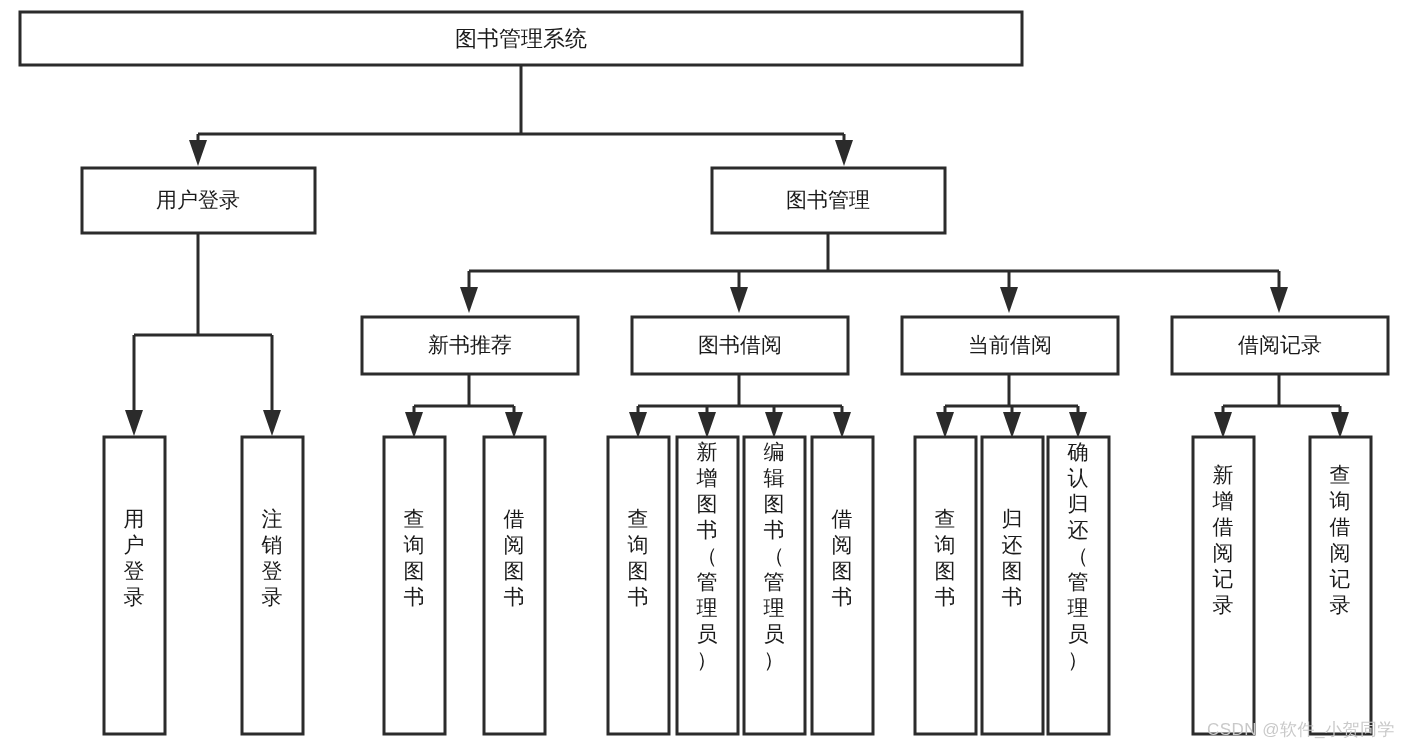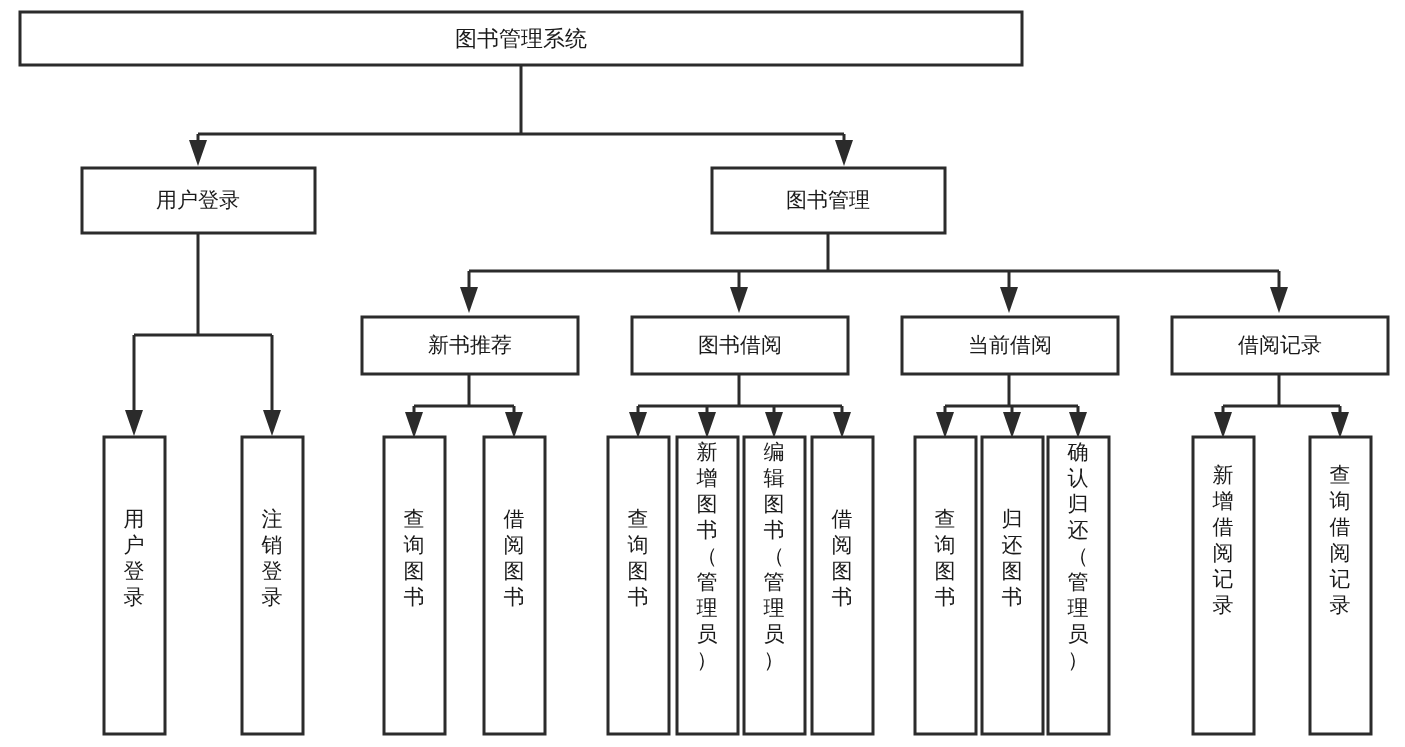--- a/index.html
+++ b/index.html
@@ -249,13 +249,14 @@
       <text class="leaf-label" x="1223" y="482"><tspan x="1223" dy="0">新</tspan><tspan x="1223" dy="26">增</tspan><tspan x="1223" dy="26">借</tspan><tspan x="1223" dy="26">阅</tspan><tspan x="1223" dy="26">记</tspan><tspan x="1223" dy="26">录</tspan></text>
     </g>
 
     <g>
       <rect class="node-rect" x="1310" y="437" width="61" height="297"></rect>
       <text class="leaf-label" x="1340" y="482"><tspan x="1340" dy="0">查</tspan><tspan x="1340" dy="26">询</tspan><tspan x="1340" dy="26">借</tspan><tspan x="1340" dy="26">阅</tspan><tspan x="1340" dy="26">记</tspan><tspan x="1340" dy="26">录</tspan></text>
     </g>
 
   </svg>
 
+  <div class="watermark">CSDN @软件_小贺同学</div>
 </div>
 
 </body></html>

